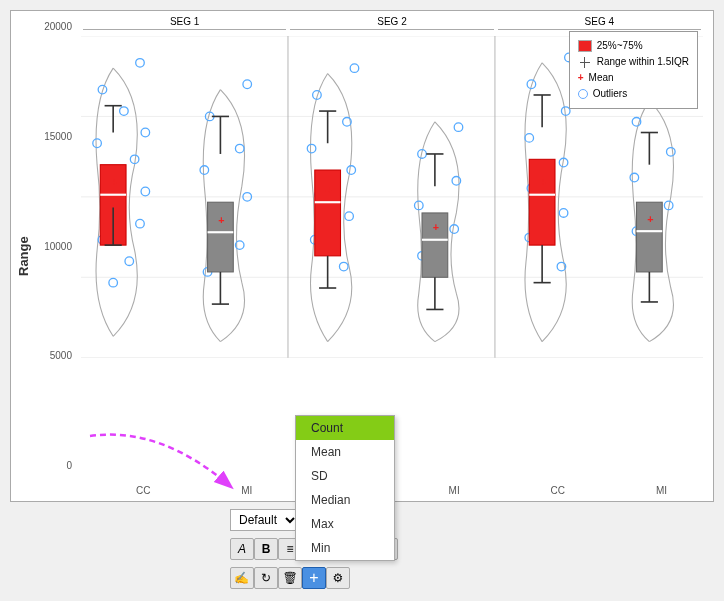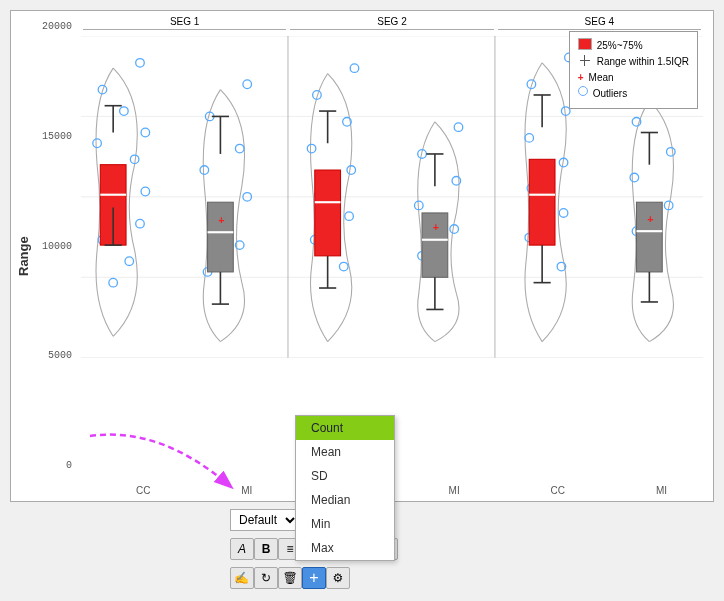--- a/index.html
+++ b/index.html
@@ -61,21 +61,20 @@
       width: 40px;
       display: flex;
       flex-direction: column;
       justify-content: space-between;
       align-items: flex-end;
       padding-right: 4px;
     }
     .y-tick {
       font-size: 10px;
       color: #555;
-      font-family: Liberation Mono, monospace;
     }
 
     
     .seg-labels {
       position: absolute;
       left: 45px;
       right: 10px;
       top: 5px;
       display: flex;
       justify-content: space-around;
@@ -95,21 +94,21 @@
       right: 15px;
       top: 20px;
       background: white;
       border: 1px solid #999;
       padding: 6px 8px;
       font-size: 10px;
       line-height: 1.6;
     }
     .legend-item {
       display: flex;
-      align-items: flex-start;
+      align-items: center;
       gap: 5px;
     }
     .legend-box-red {
       width: 14px;
       height: 12px;
       background: #e22;
       border: 1px solid #aaa;
       flex-shrink: 0;
     }
     .legend-line {
@@ -463,17 +462,17 @@
         <path d="M0,0 L0,6 L8,3 z" fill="#e040fb"></path>
       </marker>
     </defs>
   </svg>
 
   <div class="dropdown-menu">
     <div class="dropdown-item selected">Count</div>
     <div class="dropdown-item">Mean</div>
     <div class="dropdown-item">SD</div>
     <div class="dropdown-item">Median</div>
+    <div class="dropdown-item">Max</div>
     <div class="dropdown-item">Min</div>
-    <div class="dropdown-item">Max</div>
   </div>
 
 </div>
 
 </body></html>

